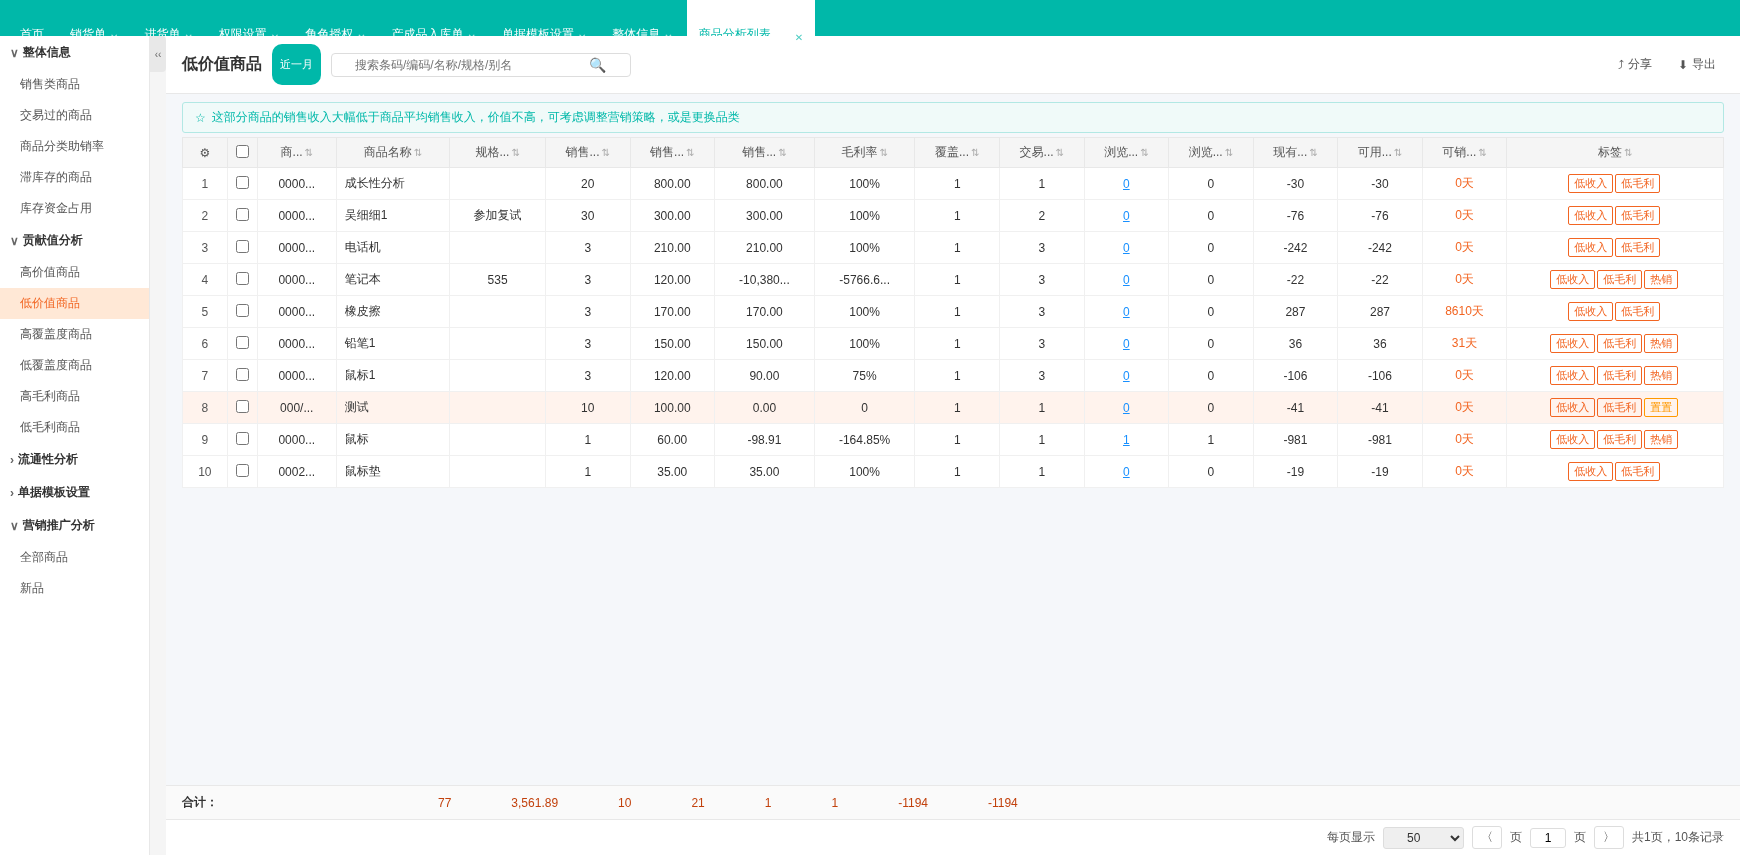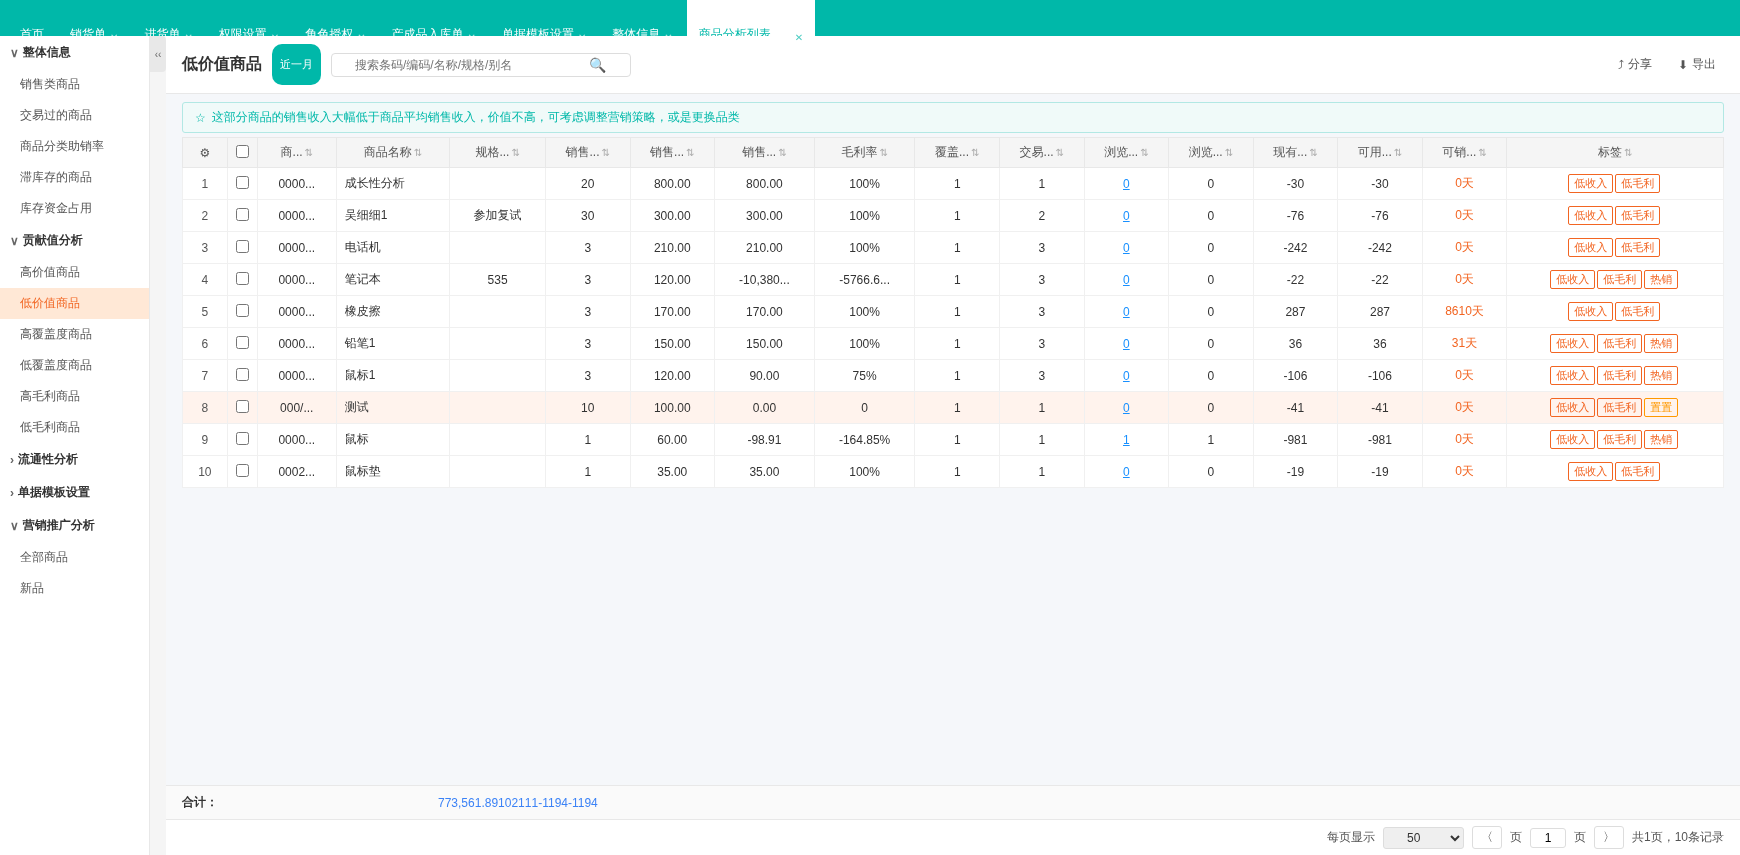--- a/index.html
+++ b/index.html
@@ -178,21 +178,21 @@
       margin-top: 36px;
     }
     .total-row {
       display: flex;
       align-items: center;
       padding: 8px 16px;
       border-bottom: 1px solid #e8e8e8;
       background: #fafafa;
     }
     .total-label { font-weight: bold; color: #333; margin-right: 20px; }
-    .total-values { display: flex; color: #3b82f6; flex: 1; }
+    .total-values { display: flex; gap: 60px; color: #c2410c; flex: 1; }
     .pagination {
       display: flex;
       align-items: center;
       justify-content: flex-end;
       padding: 6px 16px;
       gap: 8px;
       color: #555;
     }
     .page-size-select {
       border: 1px solid #ddd;

